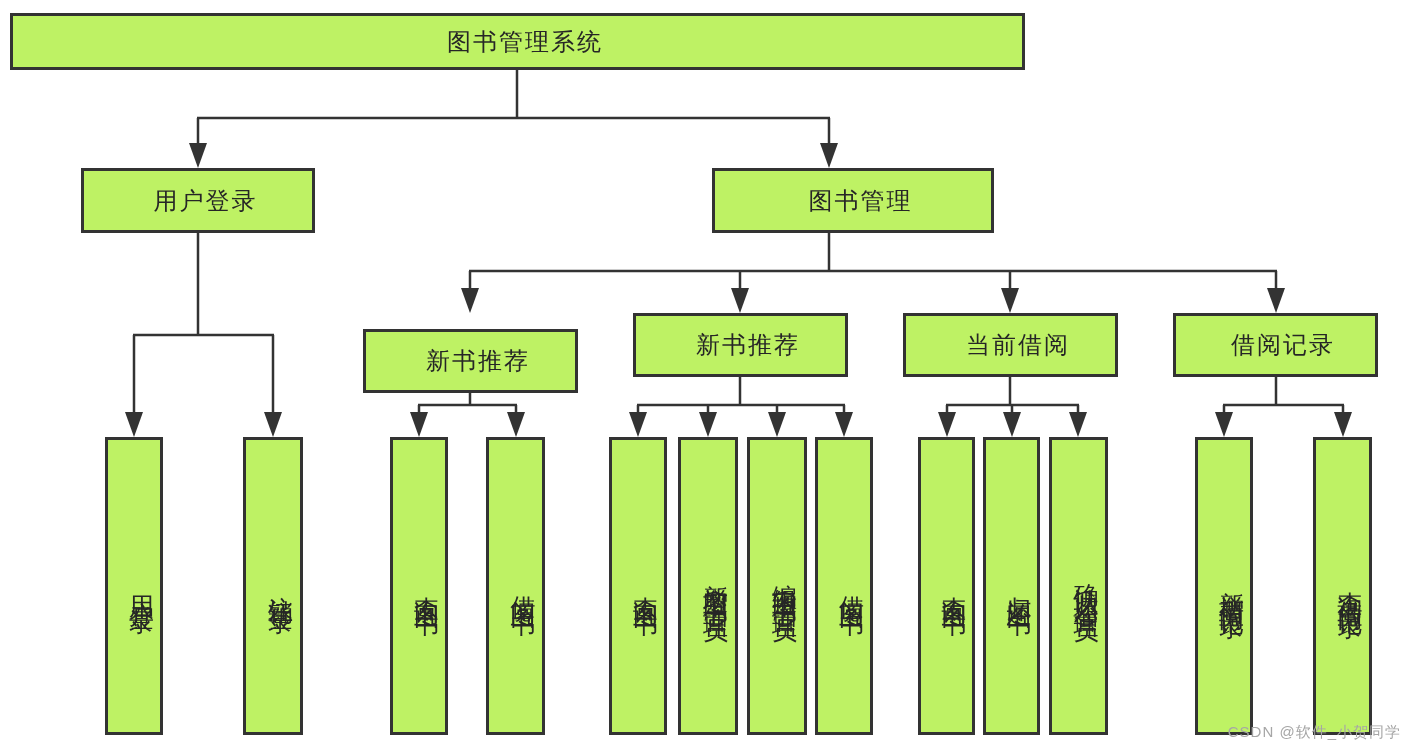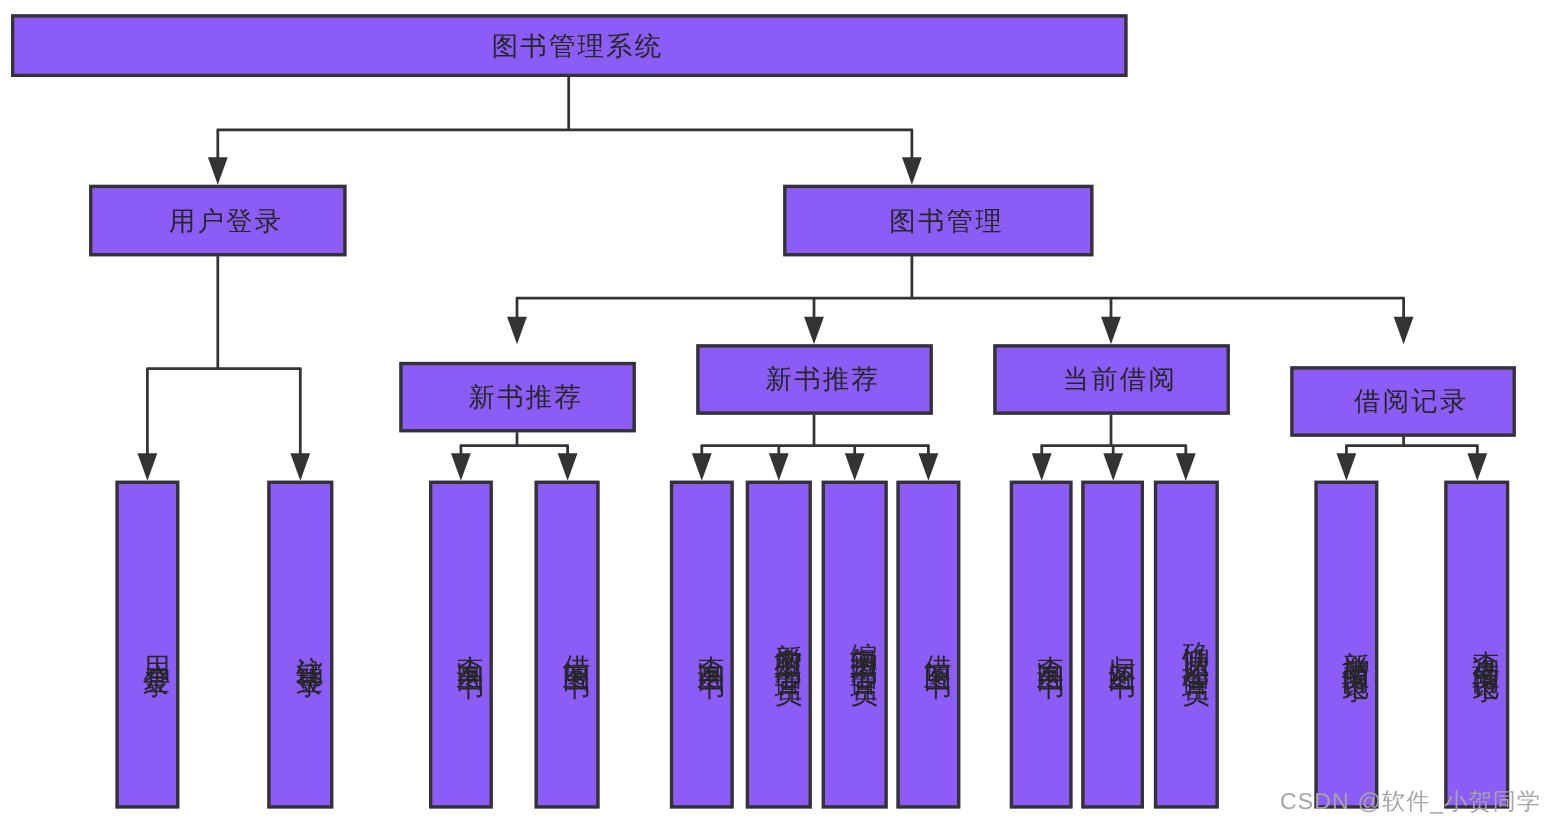--- a/index.html
+++ b/index.html
@@ -3,31 +3,31 @@
 <meta charset="utf-8">
 <style>
   html,body{margin:0;padding:0;background:#ffffff;}
   .stage{
     position:relative;width:1405px;height:747px;background:#ffffff;
     font-family:"Liberation Sans","DejaVu Sans",sans-serif;color:#262626;
     overflow:hidden;
   }
   .wires{position:absolute;left:0;top:0;pointer-events:none;}
   .node{
-    position:absolute;background:#8b5cf6;border:3px solid #333333;
+    position:absolute;background:#bef264;border:3px solid #333333;
     box-sizing:border-box;display:flex;align-items:center;justify-content:center;
     font-size:24px;letter-spacing:2px;white-space:nowrap;padding-left:15px;
   }
   .leaf-label{
     writing-mode:vertical-rl;text-orientation:mixed;
     font-size:25px;letter-spacing:5px;line-height:1;
   }
   .watermark{
     position:absolute;right:4px;bottom:5px;z-index:5;
-    font-size:21px;letter-spacing:1px;color:#a6a6a6;white-space:nowrap;
+    font-size:15px;letter-spacing:1px;color:#a6a6a6;white-space:nowrap;
   }
 </style>
 </head>
 <body>
 
 <div class="stage">
 
   <svg class="wires" width="1405" height="747" viewBox="0 0 1405 747" stroke="#333333" stroke-width="2.5" fill="#333333">
 
     <g>
@@ -117,21 +117,21 @@
 
   <div class="node" style="left:363px;top:313px;width:215px;height:64px;margin-top:16px;">
     <span>新书推荐</span>
   </div>
   <div class="node" style="left:633px;top:313px;width:215px;height:64px;">
     <span>新书推荐</span>
   </div>
   <div class="node" style="left:903px;top:313px;width:215px;height:64px;">
     <span>当前借阅</span>
   </div>
-  <div class="node" style="left:1173px;top:313px;width:205px;height:64px;margin-top:20px;">
+  <div class="node" style="left:1173px;top:313px;width:205px;height:64px;">
     <span>借阅记录</span>
   </div>
 
   <div class="node" style="left:105px;top:437px;width:58px;height:298px;">
     <span class="leaf-label">用户登录</span>
   </div>
   <div class="node" style="left:243px;top:437px;width:60px;height:298px;">
     <span class="leaf-label">注销登录</span>
   </div>
   <div class="node" style="left:390px;top:437px;width:58px;height:298px;">

